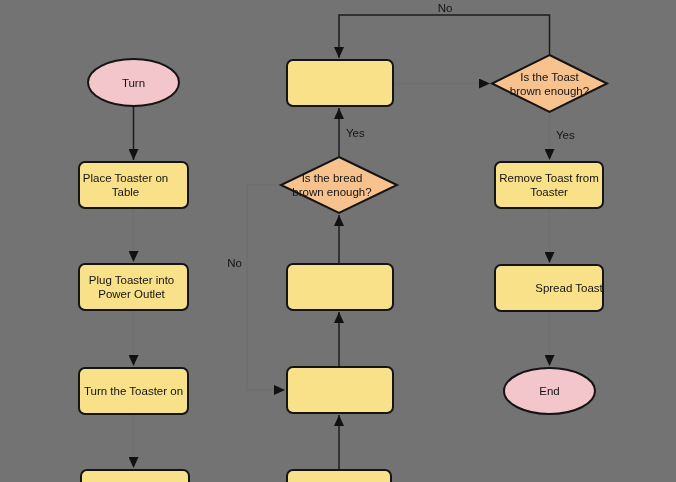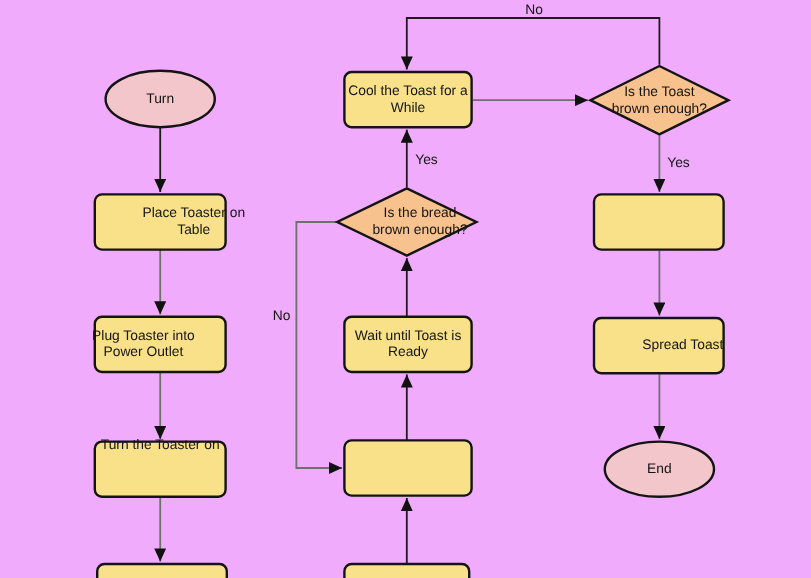--- a/index.html
+++ b/index.html
@@ -1,19 +1,19 @@
 <!DOCTYPE html>
 <html><head>
 <meta charset="utf-8">
 <style>
   html,body{margin:0;padding:0;background:#fff;}
   .canvas{
     position:relative;
     width:676px;height:482px;
-    background:#f0abfc;
+    background:#737373;
     overflow:hidden;
     font-family:"Liberation Sans",sans-serif;
   }
   .canvas svg{position:absolute;left:0;top:0;}
   
   .process{fill:#F8E189;stroke:#141414;stroke-width:2;}
   .decision{fill:#F7C28E;stroke:#141414;stroke-width:2;}
   .terminator{fill:#F2C6CA;stroke:#141414;stroke-width:2;}
   .conn{fill:none;stroke-width:1.5;}
   .conn.dark{stroke:#1c1c1c;}
@@ -22,25 +22,25 @@
   
   .node-label{
     position:absolute;
     display:flex;flex-direction:column;
     align-items:center;justify-content:center;
     text-align:center;
     font-size:11.5px;line-height:14px;color:#141414;
     pointer-events:none;
   }
   #lbl-start {left:88px;  top:59px;  width:91px; height:47px;}
-  #lbl-place {left:79px;  top:162px; width:93px;height:46px;margin-left:36px;}
-  #lbl-plug  {left:65px;  top:264px; width:109px;height:46px;}
-  #lbl-turn  {left:79px;  top:348px; width:109px;height:46px;}
+  #lbl-place {left:79px;  top:162px; width:93px;height:46px;}
+  #lbl-plug  {left:77px;  top:264px; width:109px;height:46px;}
+  #lbl-turn  {left:79px;  top:368px; width:109px;height:46px;}
   #lbl-cool  {left:287px; top:60px;  width:106px;height:46px;}
-  #lbl-bread {left:292px; top:159px; width:116px;height:52px;}
+  #lbl-bread {left:274px; top:159px; width:116px;height:52px;}
   #lbl-wait  {left:287px; top:264px; width:106px;height:46px;}
   #lbl-push  {left:287px; top:367px; width:106px;height:46px;}
   #lbl-cooldec{left:492px;top:58px;  width:115px;height:51px;text-align:right;}
   #lbl-remove{left:495px; top:162px; width:108px;height:46px;}
   #lbl-spread{left:495px; top:265px; width:108px;height:46px;margin-left:20px;}
   #lbl-end   {left:504px; top:368px; width:91px; height:46px;}
 </style>
 </head>
 <body>
 
@@ -104,35 +104,31 @@
     <div>Place Toaster on</div>
     <div>Table</div>
   </div>
   <div class="node-label" id="lbl-plug">
     <div>Plug Toaster into</div>
     <div>Power Outlet</div>
   </div>
   <div class="node-label" id="lbl-turn">
     <div>Turn the Toaster on</div>
   </div>
-  <div class="node-label" id="lbl-cool">
-    <div>Cool the Toast for a</div>
-    <div>While</div>
-  </div>
   <div class="node-label" id="lbl-bread">
     <div>Is the bread</div>
     <div>brown enough?</div>
   </div>
-  <div class="node-label" id="lbl-wait">
-    <div>Wait until Toast is</div>
-    <div>Ready</div>
-  </div>
   <div class="node-label" id="lbl-cooldec">
     <div>Is the Toast</div>
     <div>brown enough?</div>
+  </div>
+  <div class="node-label" id="lbl-remove">
+    <div>Remove Toast from</div>
+    <div>Toaster</div>
   </div>
   <div class="node-label" id="lbl-spread">
     <div>Spread Toast</div>
   </div>
   <div class="node-label" id="lbl-end">
     <div>End</div>
   </div>
 
 </div>
 

